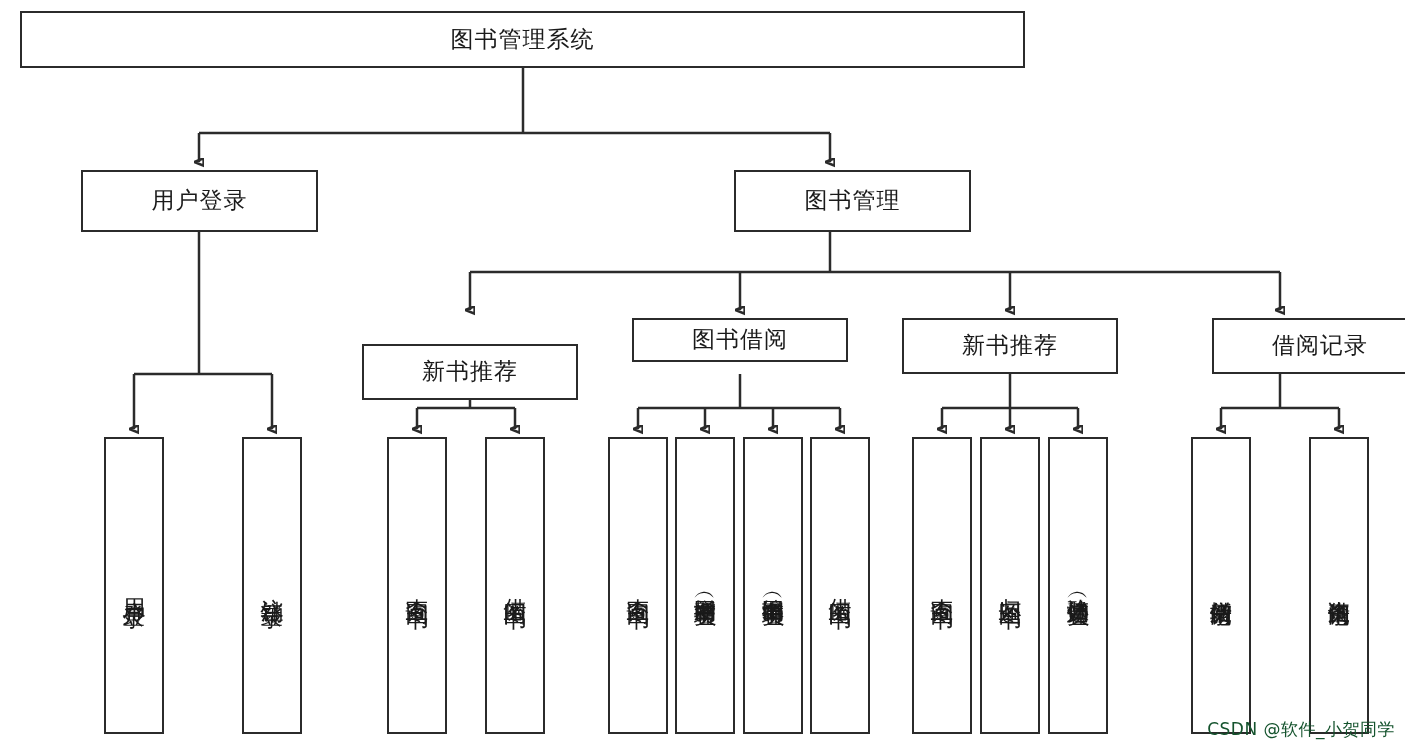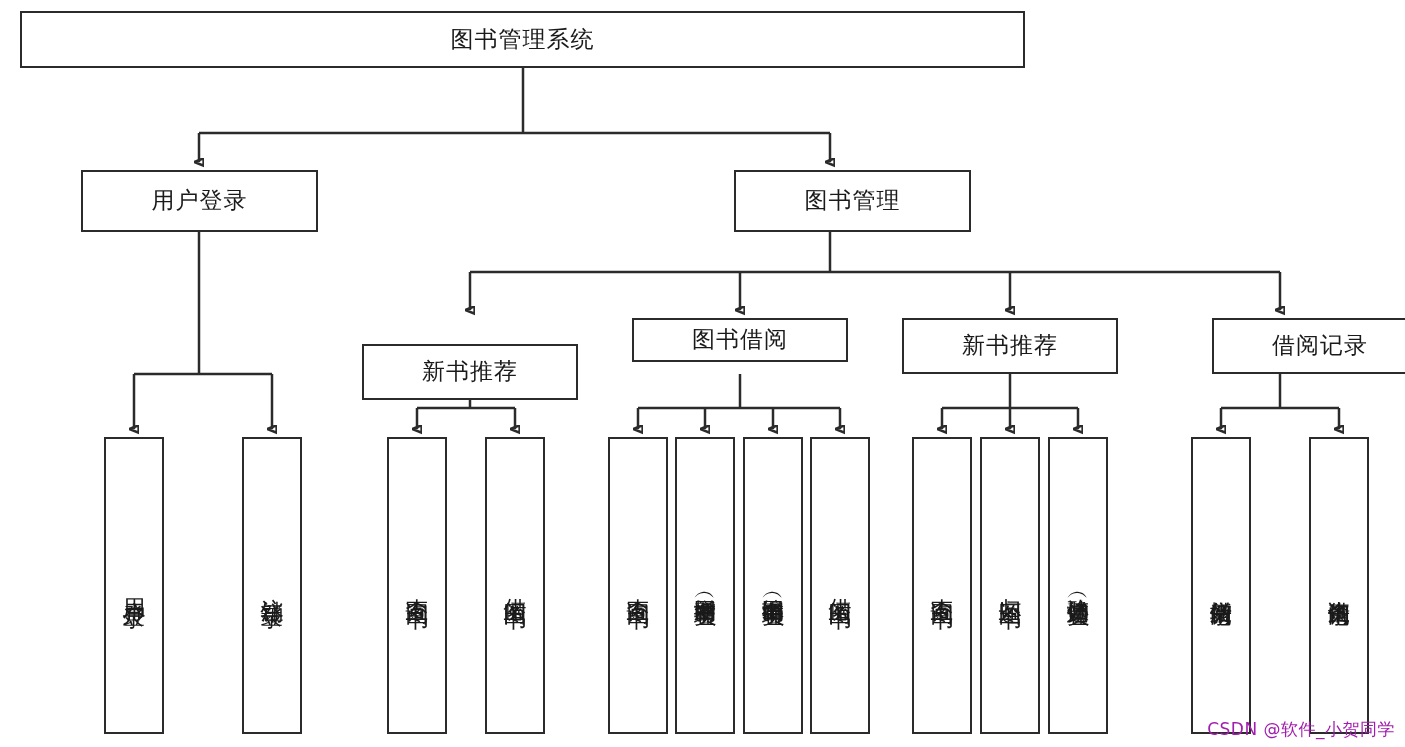--- a/index.html
+++ b/index.html
@@ -62,21 +62,21 @@
   svg.connectors line, svg.connectors path {
     stroke: #2b2b2b;
     stroke-width: 2.5;
     fill: none;
   }
   .watermark {
     position: absolute;
     right: 10px;
     bottom: 6px;
     font-size: 17px;
-    color: #a21caf;
+    color: #14532d;
     white-space: nowrap;
     letter-spacing: 0.5px;
   }
 </style>
 </head>
 <body>
 
 <div id="diagram-root">
 
   <svg class="connectors" viewBox="0 0 1405 747">

